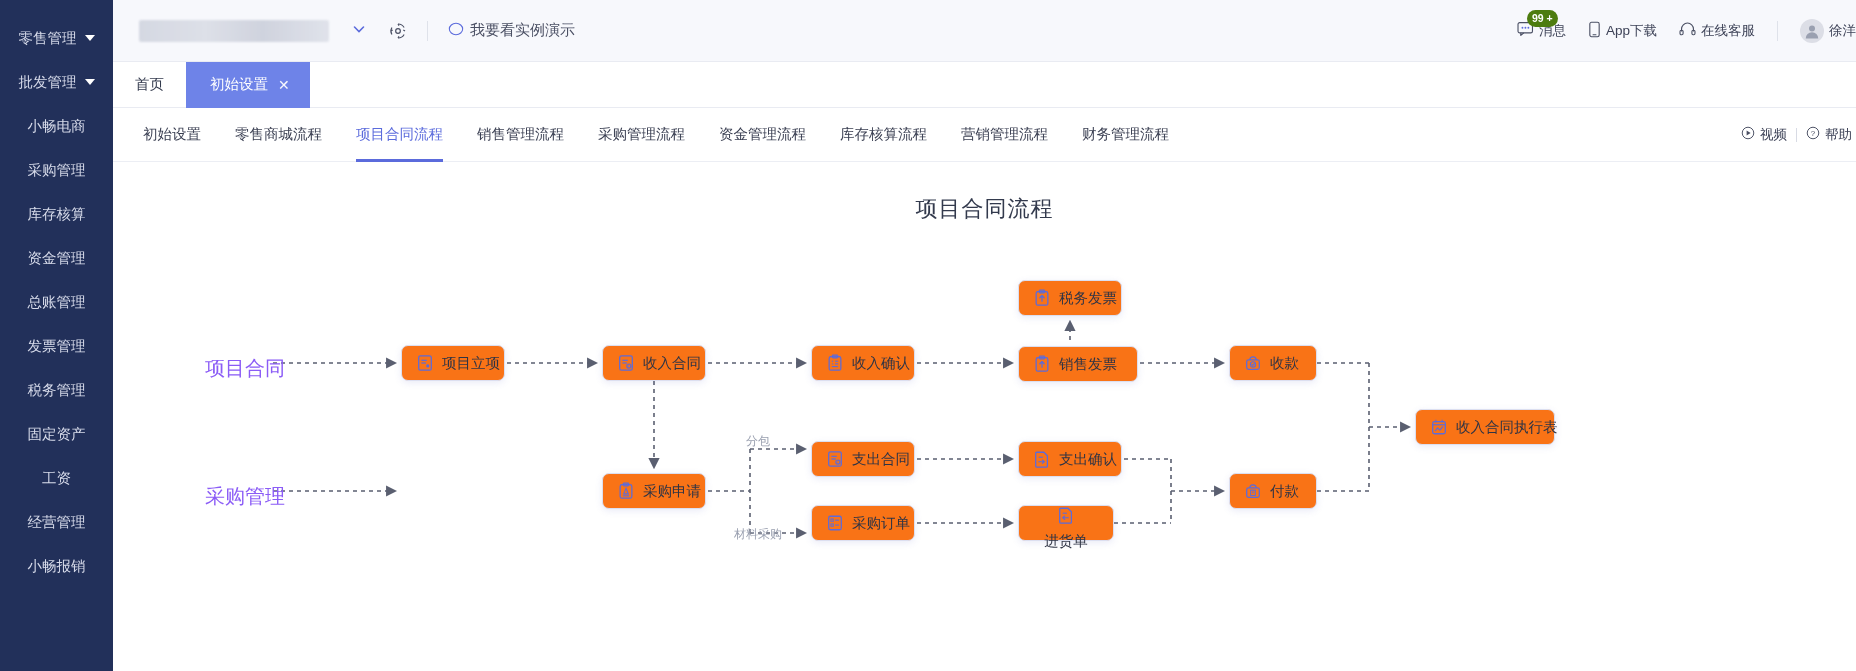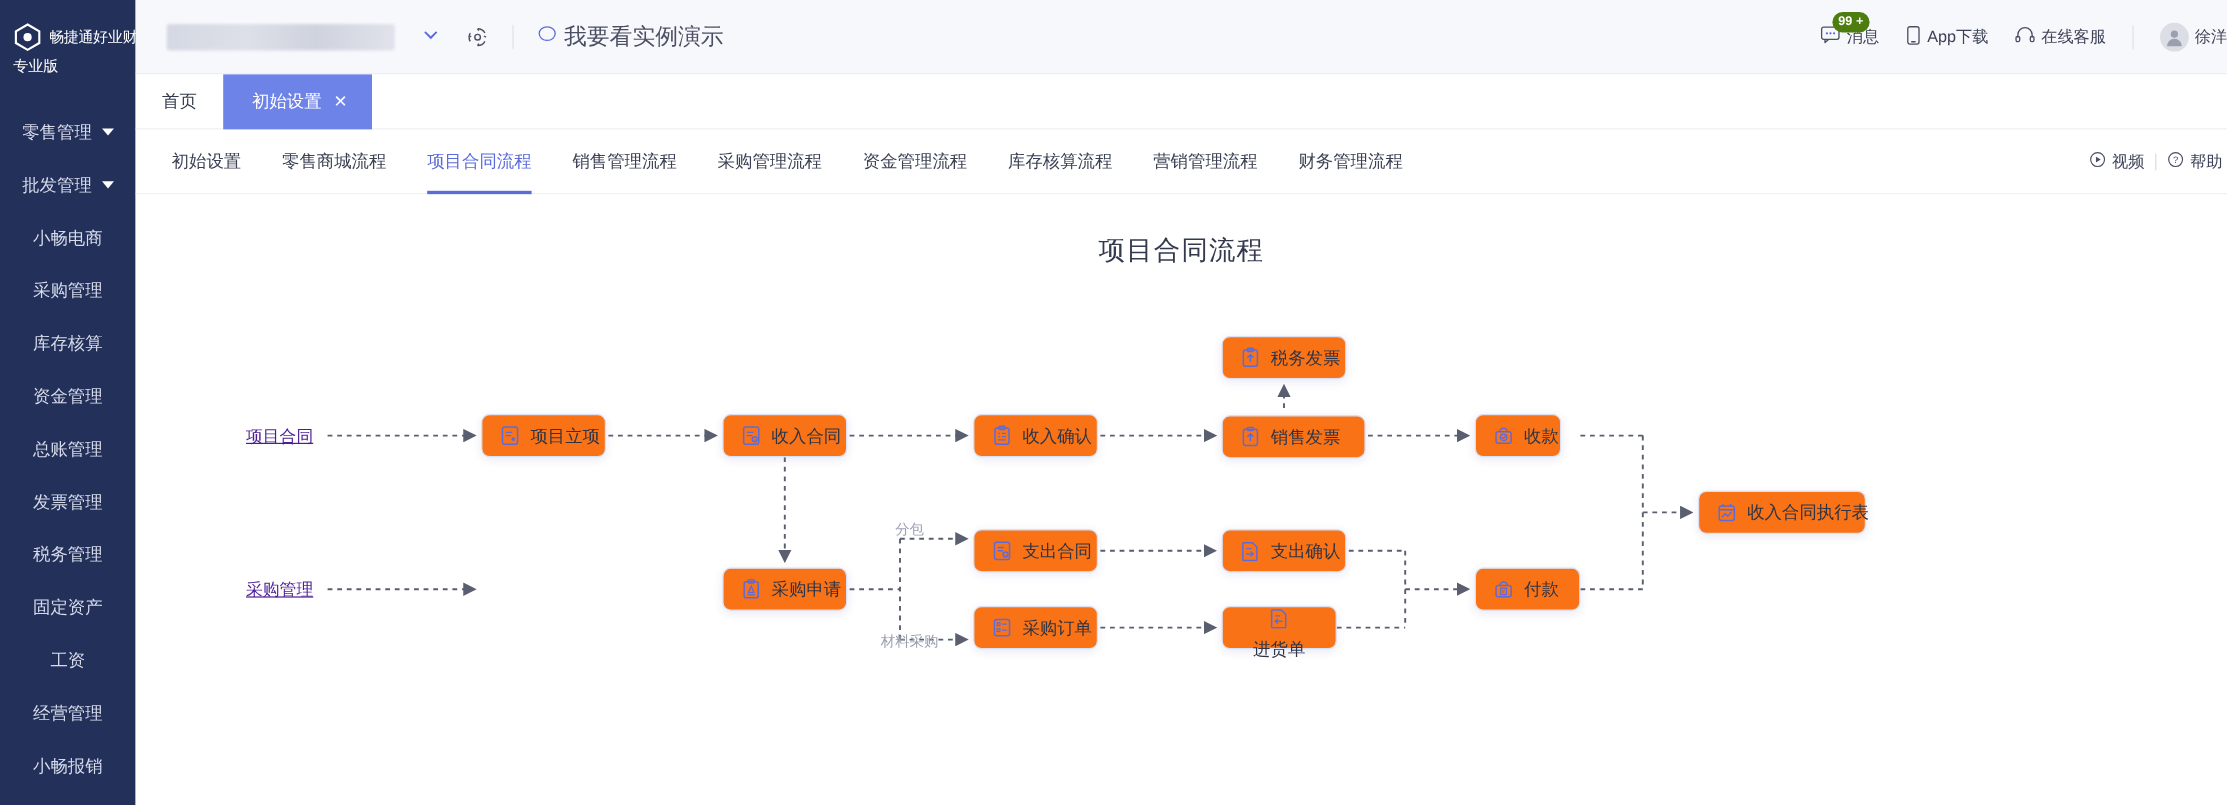--- a/index.html
+++ b/index.html
@@ -35,21 +35,21 @@
     display:flex; align-items:center;
   }
   .tb-search {
     margin-left:26px; width:190px; height:22px;
     background:linear-gradient(90deg,#cfd3de 0%,#d9dce5 35%,#c9cdd9 65%,#dcdfe8 100%);
     border-radius:2px; filter: blur(1.2px); opacity:.85;
   }
   .tb-chevron { margin-left:22px; color:#5b6bdc; font-size:15px; cursor:pointer; }
   .tb-gear { margin-left:22px; cursor:pointer; display:flex; align-items:center; }
   .tb-div { width:1px; height:20px; background:#dfe2ea; margin-left:20px; }
-  .tb-demo { margin-left:20px; display:flex; align-items:center; gap:6px; font-size:19px; color:#4a4f63; cursor:pointer; }
+  .tb-demo { margin-left:20px; display:flex; align-items:center; gap:6px; font-size:15px; color:#4a4f63; cursor:pointer; }
   .tb-right { margin-left:auto; display:flex; align-items:center; gap:0; padding-right:0px; }
   .tb-ritem { display:flex; align-items:center; gap:5px; font-size:13.5px; color:#3d4257; margin-left:22px; cursor:pointer; position:relative; }
   .badge {
     position:absolute; left:10px; top:-11px;
     background:#4d7c0f; color:#fff; font-size:10.5px; line-height:1;
     padding:3px 5px 3px 5px; border-radius:9px; white-space:nowrap; font-weight:bold;
   }
   .tb-rdiv { width:1px;height:20px;background:#dfe2ea;margin-left:22px; }
   .avatar { width:24px;height:24px;border-radius:50%;background:#dcdee6;display:flex;align-items:center;justify-content:center; }
 
@@ -90,41 +90,29 @@
   svg.wires { position:absolute; left:0; top:0; width:100%; height:100%; }
 
   .node {
     position:absolute; height:36px; background:#f97316;
     border:1px solid #dcdff0; border-radius:7px;
     box-shadow:0 2px 7px rgba(90,100,190,.13);
     display:flex; align-items:center; gap:8px; padding:0 14px;
     font-size:14.5px; color:#2f3445; white-space:nowrap; cursor:pointer;
   }
   .node .ic { width:18px;height:18px;flex:0 0 18px;display:flex;align-items:center;justify-content:center; }
-  .rowlabel { position:absolute; font-size:14px; color:#4c1d95; white-space:nowrap;text-decoration:underline; }
+  .rowlabel { position:absolute; font-size:20px; color:#8b5cf6; white-space:nowrap; }
   .edgelabel { position:absolute; font-size:12px; color:#9aa0b0; white-space:nowrap; }
 </style>
 </head>
 <body>
 
 <div class="app">
 
   <div class="sidebar">
-    <div class="brand">
-      <div class="brand-row">
-        <span class="brand-logo">
-          <svg viewBox="0 0 32 32" width="26" height="26">
-            <path d="M16 3 L28 10 L28 22 L16 29 L4 22 L4 10 Z" fill="none" stroke="#fff" stroke-width="2.2"></path>
-            <circle cx="16" cy="16" r="4.2" fill="#fff"></circle>
-          </svg>
-        </span>
-        <span class="brand-name">畅捷通好业财</span>
-      </div>
-      <div class="brand-sub">专业版</div>
-    </div>
     <div class="menu" id="menu">
         <div class="menu-item">
           <span>零售管理</span>
           <span class="caret"></span>
         </div>
         <div class="menu-item">
           <span>批发管理</span>
           <span class="caret"></span>
         </div>
         <div class="menu-item">
@@ -392,21 +380,21 @@
         <div class="node" style="left: 905px; top: 184px; width: 120px;">
           <span class="ic">
             <svg viewBox="0 0 20 20" width="18" height="18">
               <rect x="3.5" y="3" width="13" height="15" rx="2" fill="none" stroke="#5b6bdc" stroke-width="1.4"></rect>
               <rect x="7" y="1.3" width="6" height="3" rx="1" fill="none" stroke="#5b6bdc" stroke-width="1.3"></rect>
               <path d="M10 13.5 L10 7.5 M7.6 9.7 L10 7.3 L12.4 9.7" fill="none" stroke="#5b6bdc" stroke-width="1.4" stroke-linecap="round" stroke-linejoin="round"></path>
             </svg>
           </span>
           <span>销售发票</span>
         </div>
-        <div class="node" style="left: 1116px; top: 183px; width: 72px;">
+        <div class="node" style="left: 1116px; top: 183px; width: 88px;">
           <span class="ic">
             <svg viewBox="0 0 20 20" width="18" height="18">
               <rect x="3" y="6.5" width="14" height="10.5" rx="2" fill="none" stroke="#5b6bdc" stroke-width="1.4"></rect>
               <path d="M6.5 6.5 A3.5 3.2 0 0 1 13.5 6.5" fill="none" stroke="#5b6bdc" stroke-width="1.4"></path>
               <circle cx="10" cy="11.6" r="3" fill="none" stroke="#5b6bdc" stroke-width="1.2"></circle>
               <path d="M8.6 11.6 L9.7 12.8 L11.6 10.5" fill="none" stroke="#5b6bdc" stroke-width="1.2" stroke-linecap="round"></path>
             </svg>
           </span>
           <span>收款</span>
         </div>

